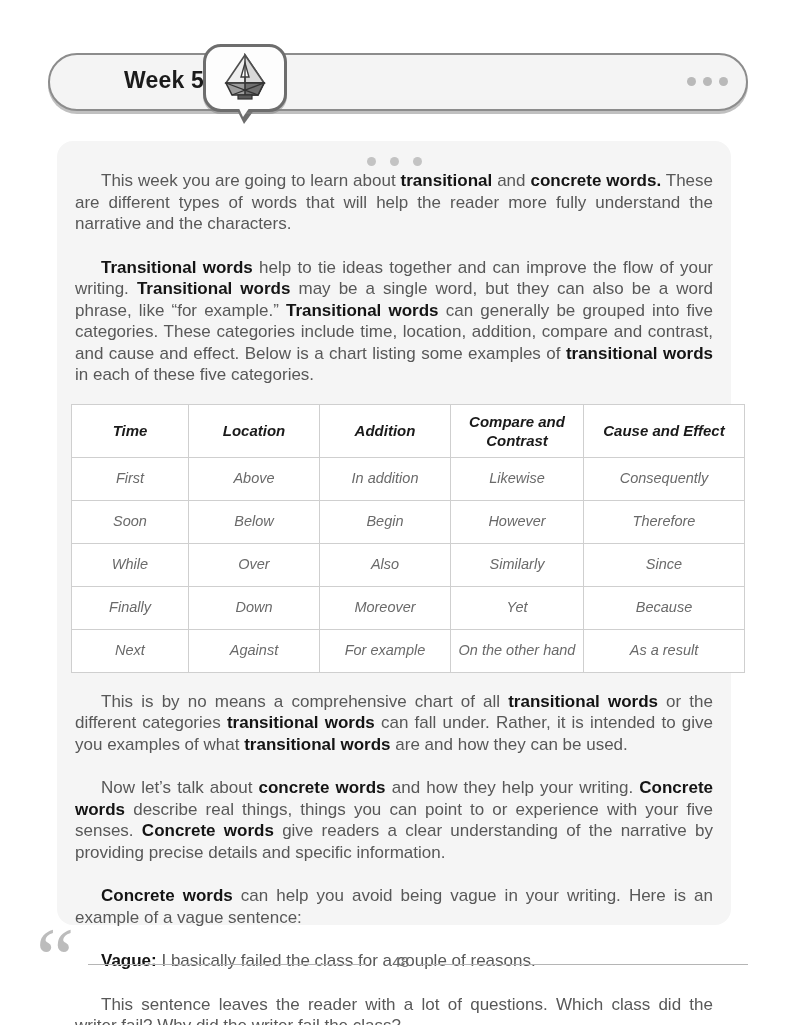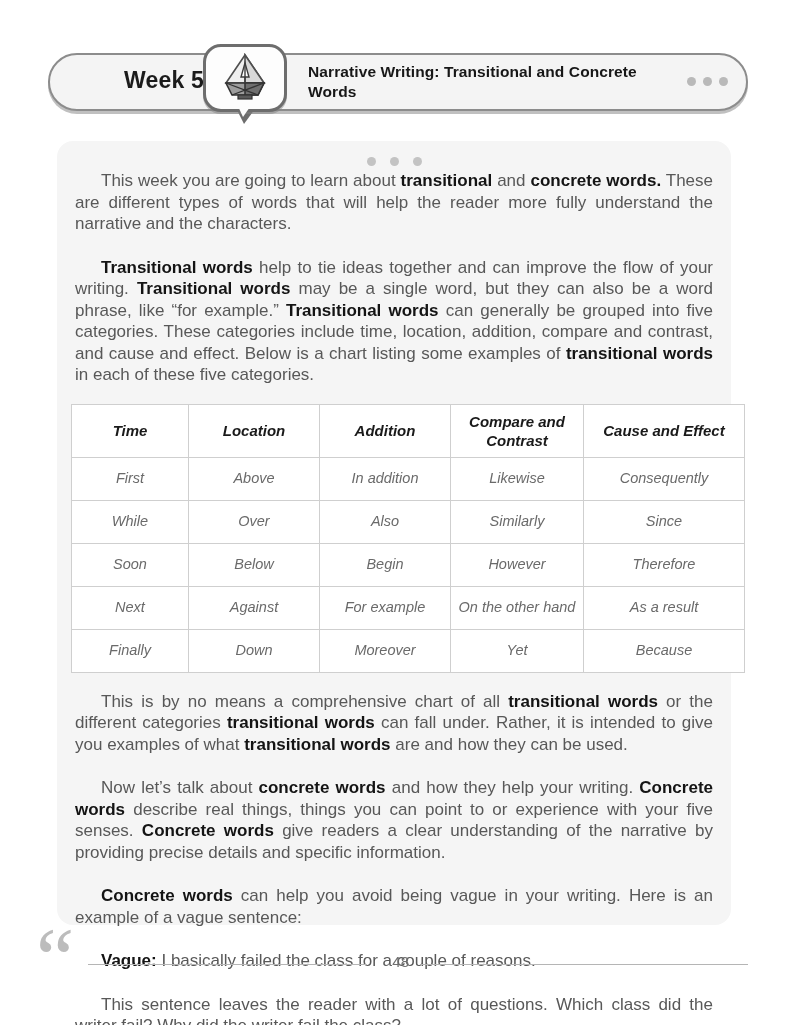--- a/index.html
+++ b/index.html
@@ -235,21 +235,20 @@
   }
 </style>
 </head>
 <body>
 
 <div class="header">
   <div class="header-pill"></div>
 
   <div class="week-label">Week 5</div>
 
-  <div class="header-title">Narrative Writing: Transitional and Concrete Words</div>
 
   <div class="header-dots">
     <span></span>
     <span></span>
     <span></span>
   </div>
 
   <div class="badge">
     <div class="badge-tail"></div>
     <div class="badge-body"></div>
@@ -297,46 +296,46 @@
       </thead>
       <tbody id="tbl-body">
           <tr>
             <td class="col-0">First</td>
             <td class="col-1">Above</td>
             <td class="col-2">In addition</td>
             <td class="col-3">Likewise</td>
             <td class="col-4">Consequently</td>
           </tr>
           <tr>
+            <td class="col-0">Soon</td>
+            <td class="col-1">Below</td>
+            <td class="col-2">Begin</td>
+            <td class="col-3">However</td>
+            <td class="col-4">Therefore</td>
+          </tr>
+          <tr>
             <td class="col-0">While</td>
             <td class="col-1">Over</td>
             <td class="col-2">Also</td>
             <td class="col-3">Similarly</td>
             <td class="col-4">Since</td>
           </tr>
           <tr>
-            <td class="col-0">Soon</td>
-            <td class="col-1">Below</td>
-            <td class="col-2">Begin</td>
-            <td class="col-3">However</td>
-            <td class="col-4">Therefore</td>
+            <td class="col-0">Finally</td>
+            <td class="col-1">Down</td>
+            <td class="col-2">Moreover</td>
+            <td class="col-3">Yet</td>
+            <td class="col-4">Because</td>
           </tr>
           <tr>
             <td class="col-0">Next</td>
             <td class="col-1">Against</td>
             <td class="col-2">For example</td>
             <td class="col-3">On the other hand</td>
             <td class="col-4">As a result</td>
-          </tr>
-          <tr>
-            <td class="col-0">Finally</td>
-            <td class="col-1">Down</td>
-            <td class="col-2">Moreover</td>
-            <td class="col-3">Yet</td>
-            <td class="col-4">Because</td>
           </tr>
         </tbody>
     </table>
   </div>
 
   <div id="paras-after">
       <div class="p-gap"></div>
       <p class="para"><span>This is by no means a comprehensive chart of all </span><b>transitional words</b><span> or the different categories </span><b>transitional words</b><span> can fall under. Rather, it is intended to give you examples of what </span><b>transitional words</b><span> are and how they can be used.</span></p>
       <div class="p-gap"></div>
       <p class="para"><span>Now let’s talk about </span><b>concrete words</b><span> and how they help your writing. </span><b>Concrete words</b><span> describe real things, things you can point to or experience with your five senses. </span><b>Concrete words</b><span> give readers a clear understanding of the narrative by providing precise details and specific information.</span></p>

